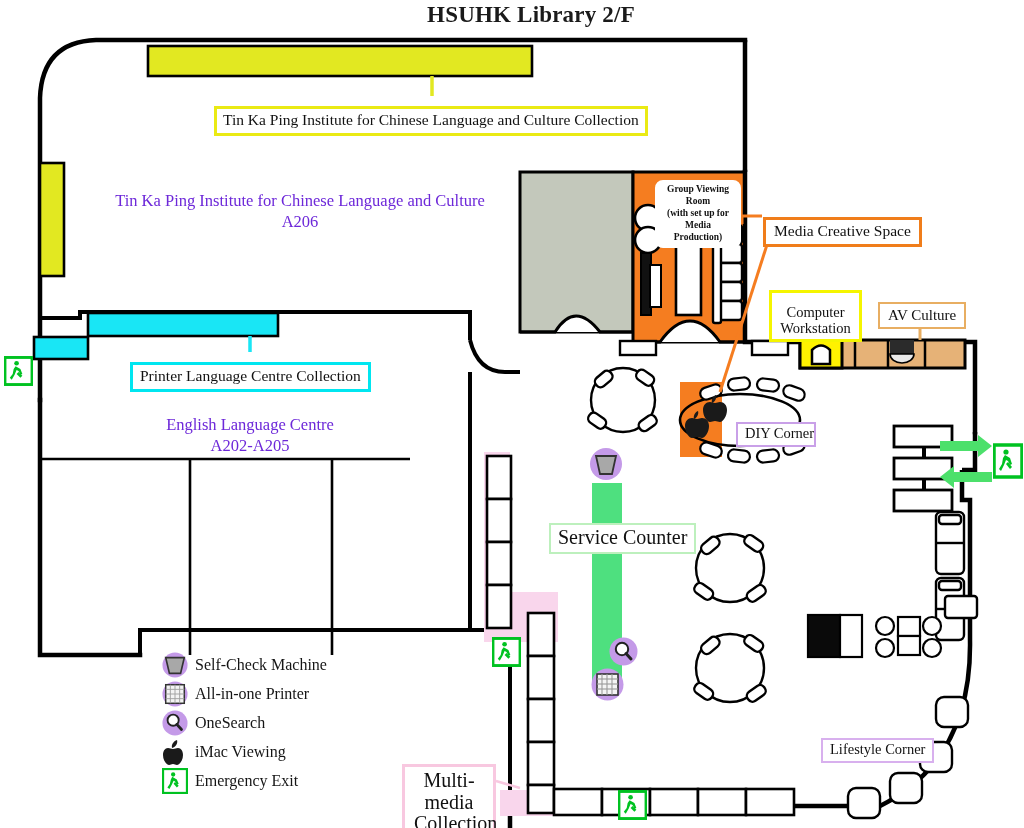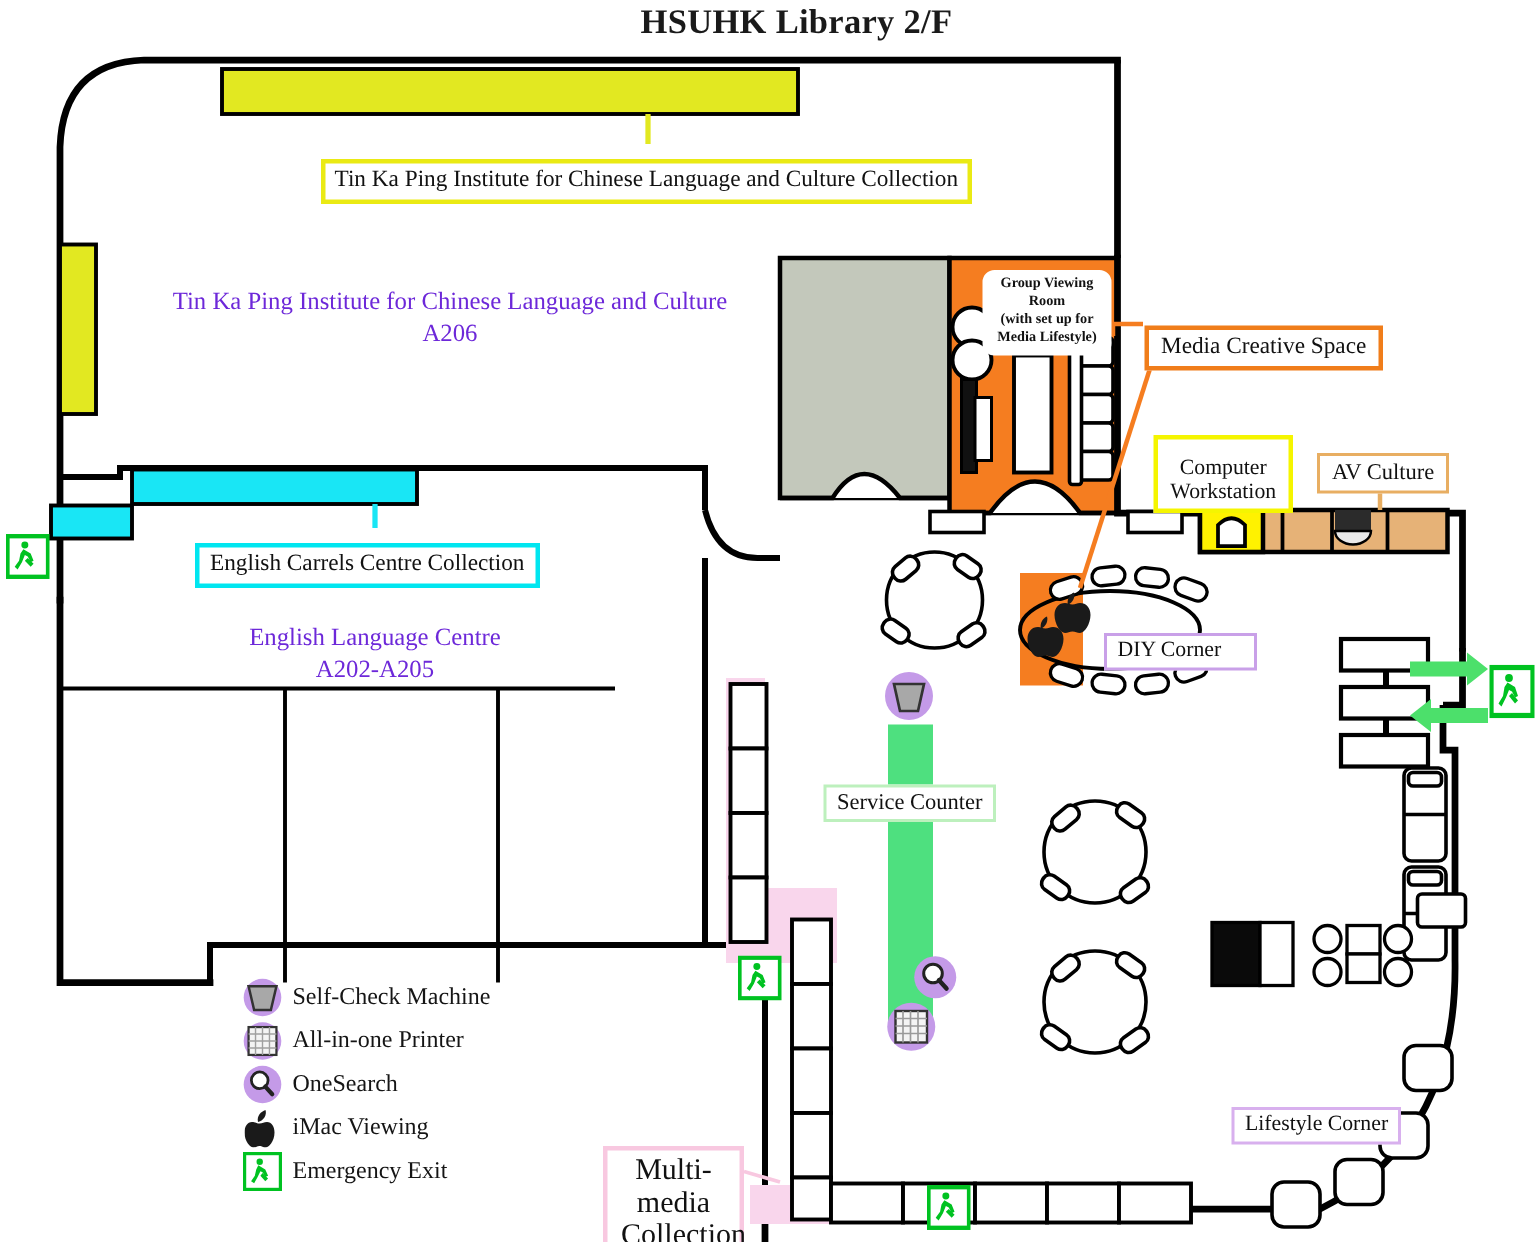--- a/index.html
+++ b/index.html
@@ -74,28 +74,28 @@
     width: 93px;
   }
   .lbl-av {
     left: 878px; top: 292px;
     padding: 3px 8px 4px 8px;
     font-size: 15px;
     border: 2.5px solid #e8ae62;
   }
   .lbl-diy {
     left: 736px; top: 412px;
-    padding: 2px 22px 3px 7px;
+    padding: 2px 0 3px 7px;
     font-size: 14.5px;
     border: 2.5px solid #c9a0e8;
   }
   .lbl-sc {
     left: 549px; top: 513px;
     padding: 2px 7px 3px 7px;
-    font-size: 15px;
+    font-size: 20px;
     border: 2px solid #bdf0bd;
     text-align: center;
   }
   .lbl-life {
     left: 821px; top: 728px;
     padding: 2px 7px 3px 7px;
     font-size: 14.5px;
     border: 2.5px solid #d8b0ee;
   }
   .lbl-mm {
@@ -441,42 +441,42 @@
     <span>Tin Ka Ping Institute for Chinese Language and Culture</span><br>
     <span>A206</span>
   </div>
   <div class="roomtext rt-elc">
     <span>English Language Centre</span><br>
     <span>A202-A205</span>
   </div>
 
   <div class="lbl lbl-tkp">Tin Ka Ping Institute for Chinese Language and Culture Collection</div>
 
-  <div class="lbl lbl-elc">English Carrels Centre Collection</div>
+  <div class="lbl lbl-elc">Printer Language Centre Collection</div>
 
   <div class="lbl lbl-mcs">Media Creative Space</div>
 
   <div class="lbl lbl-cw">Computer Workstation</div>
 
   <div class="lbl lbl-av">AV Culture</div>
 
   <div class="lbl lbl-diy">DIY Corner</div>
 
   <div class="lbl lbl-sc">Service Counter</div>
 
   <div class="lbl lbl-life">Lifestyle Corner</div>
 
   <div class="lbl lbl-mm">
     <span>Multi-media Collection</span>
   </div>
 
   <div class="lbl lbl-gvr">
     <span>Group Viewing Room</span><br>
     <span>(with set up for</span><br>
-    <span>Media Lifestyle)</span>
+    <span>Media Production)</span>
   </div>
 
   <div id="legend">
 
     <div class="leg-row">
       <div class="leg-ico">
         <svg width="28" height="26" viewBox="0 0 30 28">
           <circle cx="15" cy="14" r="13.5" fill="#c49ae8"></circle>
           <path d="M 5 6 L 25 6 L 21 23 L 9 23 Z" fill="#a8a8a8" stroke="#333333" stroke-width="1.8"></path>
         </svg>

